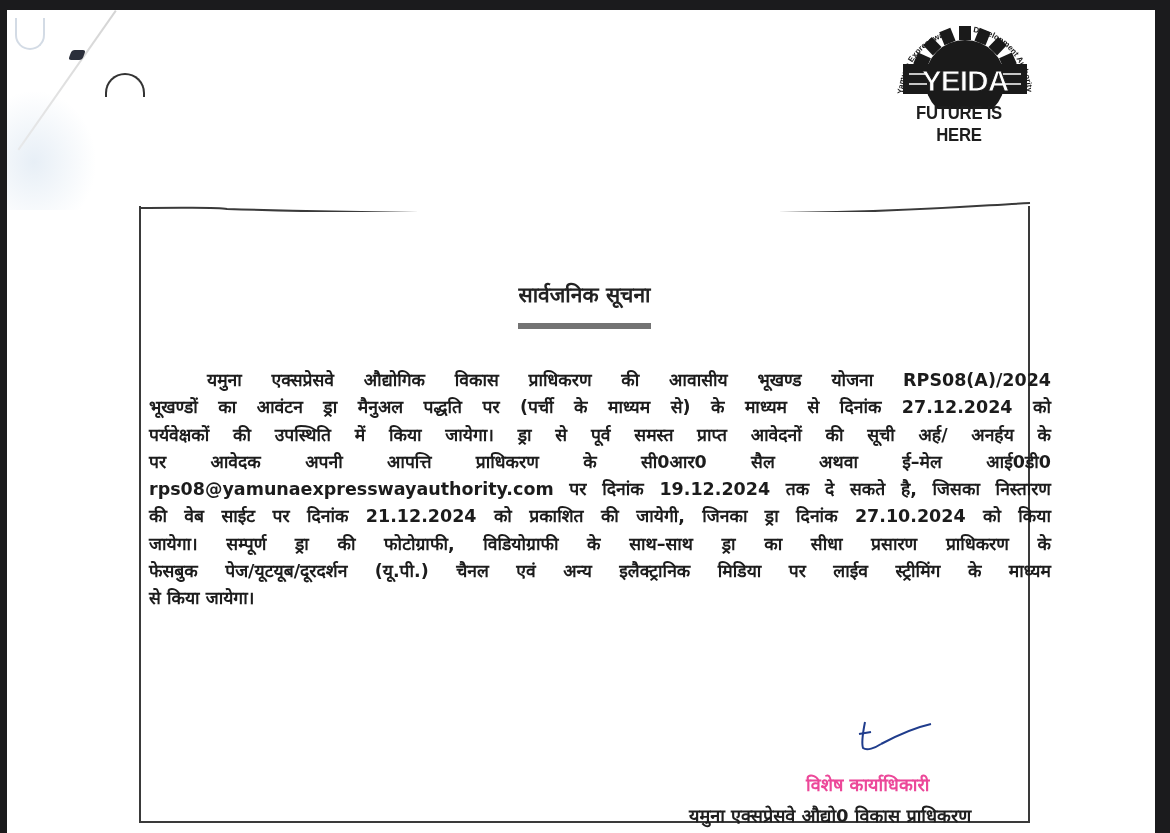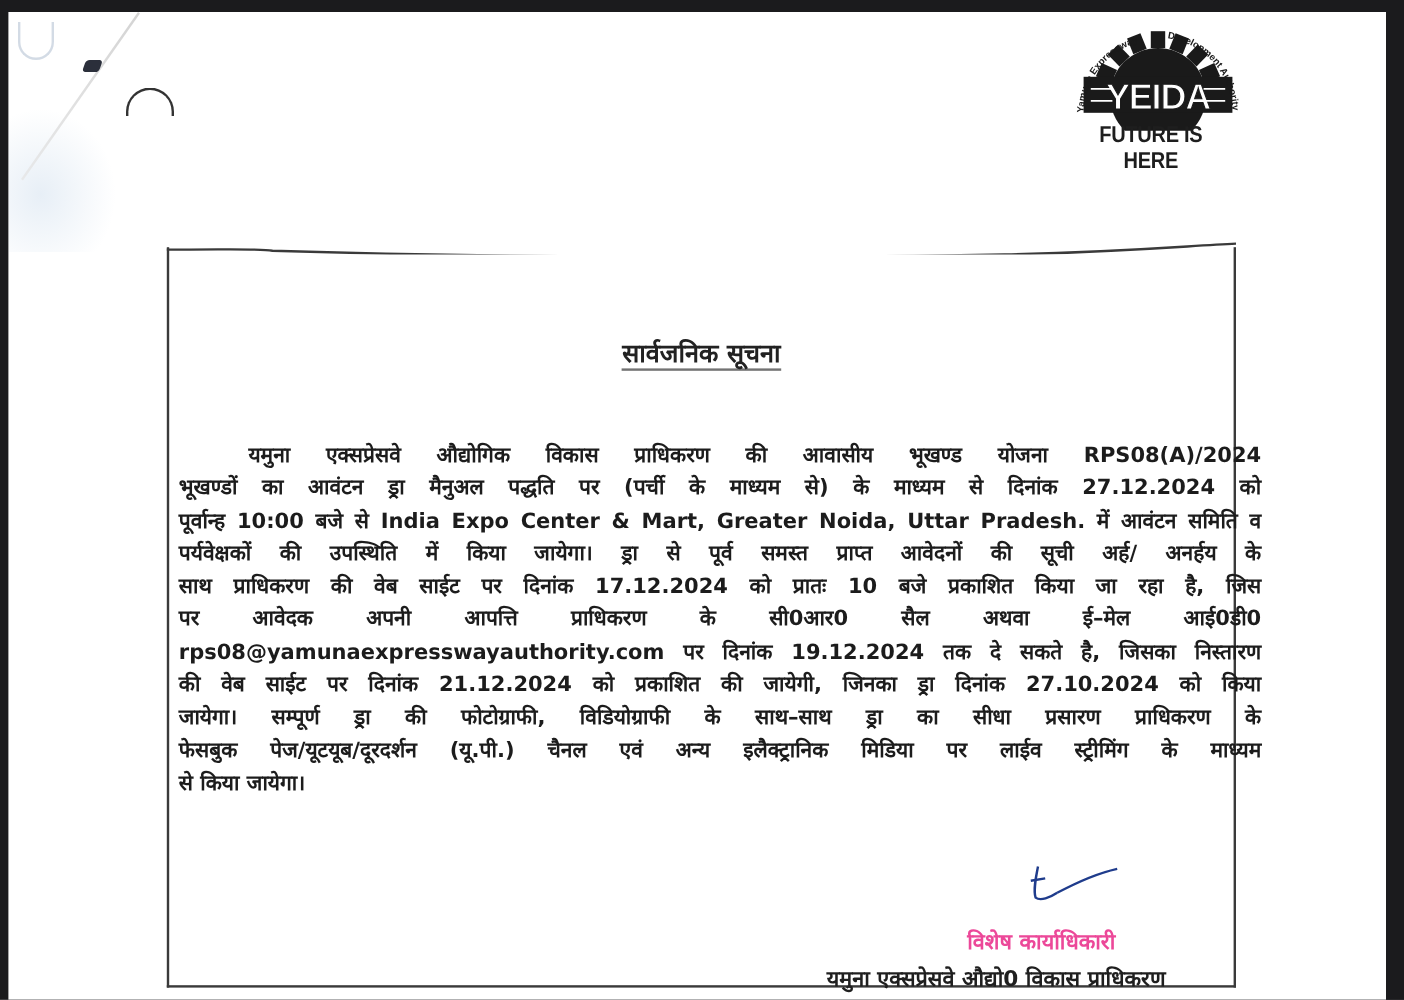--- a/index.html
+++ b/index.html
@@ -65,21 +65,21 @@
     .notice-box-top {
       position: absolute; left: 130px; top: 190px;
     }
 
     .title {
       position: absolute; left: 0; right: 0; top: 74px;
       text-align: center;
       font-size: 21px; font-weight: bold; color: #222;
     }
     .title span {
-      border-bottom: 2px solid #737373; padding-bottom: 0;
+      border-bottom: 6px solid #737373; padding-bottom: 16px;
     }
 
     .body-text {
       position: absolute; left: 8px; top: 118px; width: 902px;
       font-size: 17.5px; line-height: 27.3px; color: #1c1c1c;
       text-align: justify;
       font-weight: 600;
       margin-top: 43px;
     }
     .line { display: block; text-align: justify; text-align-last: justify; white-space: nowrap; }
@@ -155,23 +155,21 @@
   </svg>
 
   <div class="notice-box">
     <div class="title">
       <span>सार्वजनिक सूचना</span>
     </div>
 
     <div class="body-text">
       <span class="line indent">यमुना एक्सप्रेसवे औद्योगिक विकास प्राधिकरण की आवासीय भूखण्ड योजना RPS08(A)/2024</span>
       <span class="line">भूखण्डों का आवंटन ड्रा मैनुअल पद्धति पर (पर्ची के माध्यम से) के माध्यम से दिनांक 27.12.2024 को</span>
-      <span class="line">पूर्वान्ह 10:00 बजे से India Expo Center &amp; Mart, Greater Noida, Uttar Pradesh. में आवंटन समिति व</span>
       <span class="line">पर्यवेक्षकों की उपस्थिति में किया जायेगा। ड्रा से पूर्व समस्त प्राप्त आवेदनों की सूची अर्ह/ अनर्हय के</span>
-      <span class="line"><span>साथ प्राधिकरण की वेब साईट पर दिनांक </span><span class="b">17.12.2024</span><span> को प्रातः 10 बजे प्रकाशित किया जा रहा है, जिस</span></span>
       <span class="line">पर आवेदक अपनी आपत्ति प्राधिकरण के सी0आर0 सैल अथवा ई–मेल आई0डी0</span>
       <span class="line"><span>rps08@yamunaexpresswayauthority.com पर दिनांक </span><span class="b">19.12.2024</span><span> तक दे सकते है, जिसका निस्तारण</span></span>
       <span class="line"><span>की वेब साईट पर दिनांक </span><span class="b">21.12.2024</span><span> को प्रकाशित की जायेगी, जिनका ड्रा दिनांक </span><span class="b">27.10.2024</span><span> को किया</span></span>
       <span class="line">जायेगा। सम्पूर्ण ड्रा की फोटोग्राफी, विडियोग्राफी के साथ–साथ ड्रा का सीधा प्रसारण प्राधिकरण के</span>
       <span class="line">फेसबुक पेज/यूटयूब/दूरदर्शन (यू.पी.) चैनल एवं अन्य इलैक्ट्रानिक मिडिया पर लाईव स्ट्रीमिंग के माध्यम</span>
       <span class="line last">से किया जायेगा।</span>
     </div>
 
     <svg class="signature" width="90" height="40" viewBox="0 0 90 40">
       <path d="M 14 4 C 12 14, 10 24, 12 30 C 16 33, 24 30, 30 26" stroke="#1f3c8c" stroke-width="2" fill="none"></path>

